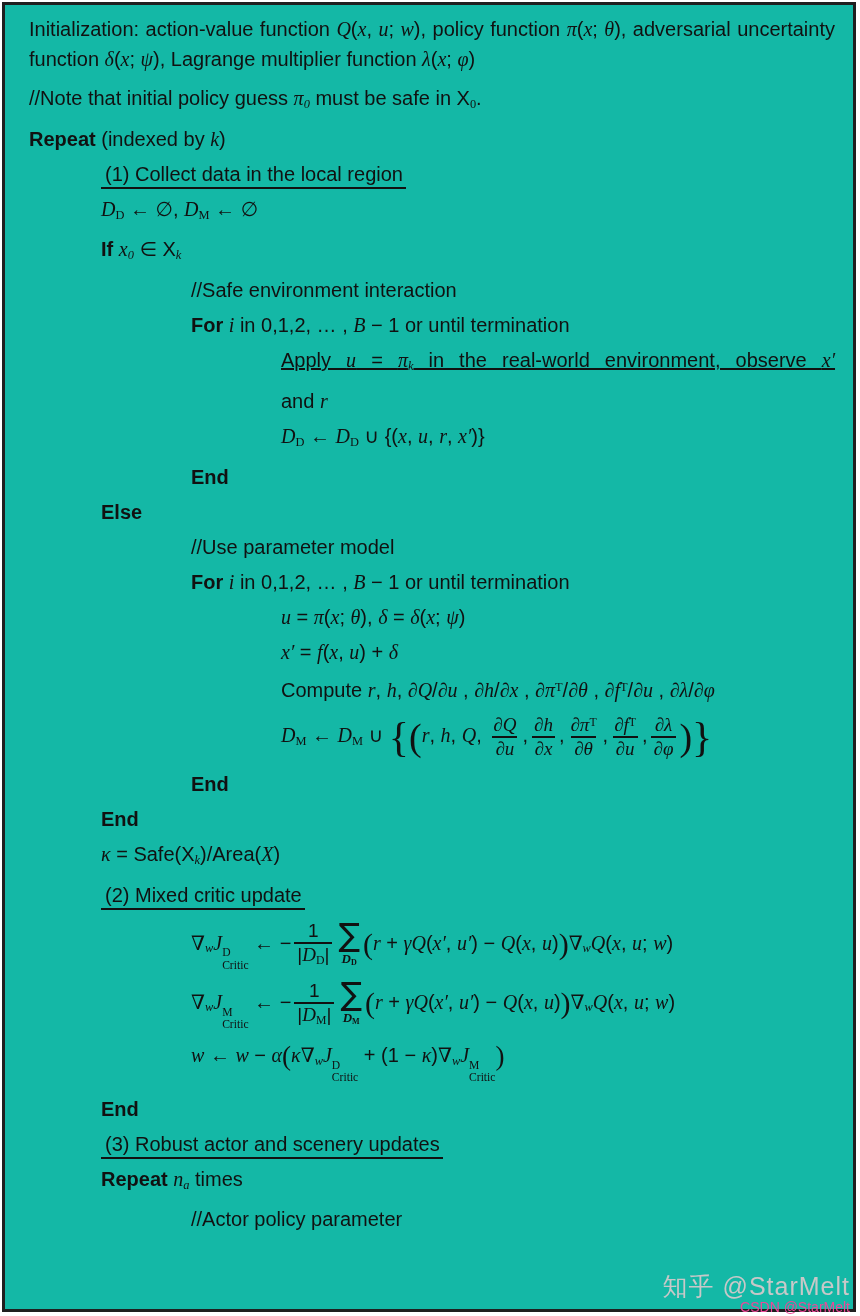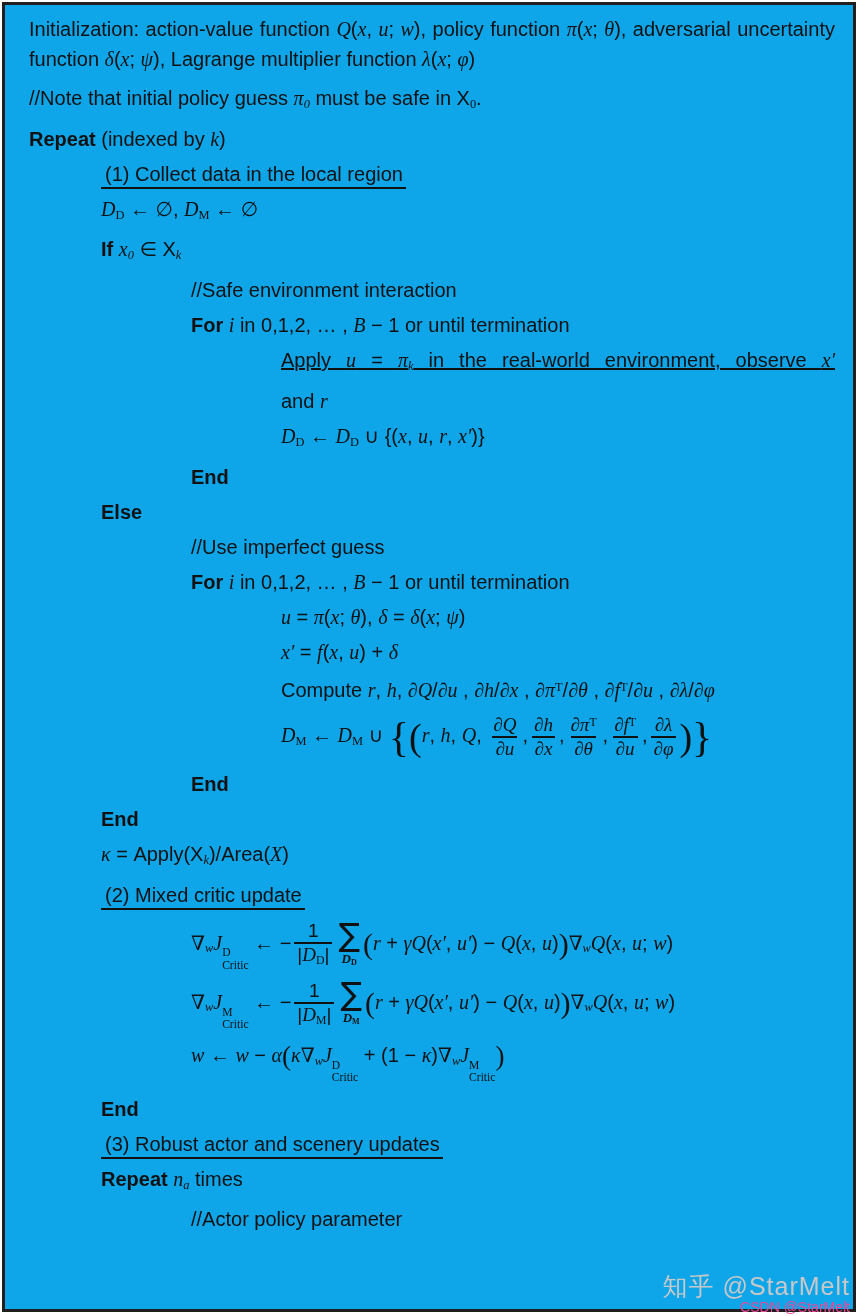--- a/index.html
+++ b/index.html
@@ -3,21 +3,21 @@
 <meta charset="utf-8">
 <style>
   html,body{margin:0;padding:0;}
   body{
     width:860px;height:1316px;position:relative;background:#ffffff;
     font-family:"Liberation Sans","DejaVu Sans",sans-serif;color:#111;
     overflow:hidden;
   }
   .box{
     position:absolute;left:2px;top:2px;width:848px;height:1304px;
-    border:3px solid #1f1f1f;background:#0ea5e9;overflow:hidden;
+    border:3px solid #1f1f1f;background:#14b8a6;overflow:hidden;
   }
   .content{
     padding:9px 18px 6px 24px;font-size:20px;
   }
   .line{line-height:35px;white-space:nowrap;}
   .para{line-height:30px;white-space:normal;text-align:justify;margin-bottom:7px;}
   .jforce{white-space:normal;text-align:justify;text-align-last:justify;text-decoration:underline;}
   .tall{margin:7px 0;}
   .ind0{padding-left:0;}
   .ind1{padding-left:72px;}
@@ -68,21 +68,21 @@
       <div class="line ind1"><span class="uline"><span class="t-r">(1) Collect data in the local region</span></span></div>
       <div class="line ind1"><span class="t-i">D</span><span class="t-sb">D</span><span class="t-r"> ← ∅, </span><span class="t-i">D</span><span class="t-sb">M</span><span class="t-r"> ← ∅</span></div>
       <div class="line ind1"><span class="t-b">If </span><span class="t-i">x</span><span class="t-si">0</span><span class="t-r"> ∈ X</span><span class="t-si">k</span></div>
       <div class="line ind2"><span class="t-r">//Safe environment interaction</span></div>
       <div class="line ind2"><span class="t-b">For </span><span class="t-i">i</span><span class="t-r"> in 0,1,2, … , </span><span class="t-i">B</span><span class="t-r"> − 1 or until termination</span></div>
       <div class="line ind3 jforce"><span class="t-r">Apply </span><span class="t-i">u</span><span class="t-r"> = </span><span class="t-i">π</span><span class="t-si">k</span><span class="t-r"> in the real-world environment, observe </span><span class="t-i">x′</span></div>
       <div class="line ind3"><span class="t-r">and </span><span class="t-i">r</span></div>
       <div class="line ind3"><span class="t-i">D</span><span class="t-sb">D</span><span class="t-r"> ← </span><span class="t-i">D</span><span class="t-sb">D</span><span class="t-r"> ∪ {(</span><span class="t-i">x</span><span class="t-r">, </span><span class="t-i">u</span><span class="t-r">, </span><span class="t-i">r</span><span class="t-r">, </span><span class="t-i">x′</span><span class="t-r">)}</span></div>
       <div class="line ind2"><span class="t-b">End</span></div>
       <div class="line ind1"><span class="t-b">Else</span></div>
-      <div class="line ind2"><span class="t-r">//Use imperfect guess</span></div>
+      <div class="line ind2"><span class="t-r">//Use parameter model</span></div>
       <div class="line ind2"><span class="t-b">For </span><span class="t-i">i</span><span class="t-r"> in 0,1,2, … , </span><span class="t-i">B</span><span class="t-r"> − 1 or until termination</span></div>
       <div class="line ind3"><span class="t-i">u</span><span class="t-r"> = </span><span class="t-i">π</span><span class="t-r">(</span><span class="t-i">x</span><span class="t-r">; </span><span class="t-i">θ</span><span class="t-r">), </span><span class="t-i">δ</span><span class="t-r"> = </span><span class="t-i">δ</span><span class="t-r">(</span><span class="t-i">x</span><span class="t-r">; </span><span class="t-i">ψ</span><span class="t-r">)</span></div>
       <div class="line ind3"><span class="t-i">x′</span><span class="t-r"> = </span><span class="t-i">f</span><span class="t-r">(</span><span class="t-i">x</span><span class="t-r">, </span><span class="t-i">u</span><span class="t-r">) + </span><span class="t-i">δ</span></div>
       <div class="line ind3"><span class="t-r">Compute </span><span class="t-i">r</span><span class="t-r">, </span><span class="t-i">h</span><span class="t-r">, </span><span class="t-i">∂Q</span><span class="t-r">/</span><span class="t-i">∂u</span><span class="t-r"> , </span><span class="t-i">∂h</span><span class="t-r">/</span><span class="t-i">∂x</span><span class="t-r"> , </span><span class="t-i">∂π</span><span class="t-sp">T</span><span class="t-r">/</span><span class="t-i">∂θ</span><span class="t-r"> , </span><span class="t-i">∂f</span><span class="t-sp">T</span><span class="t-r">/</span><span class="t-i">∂u</span><span class="t-r"> , </span><span class="t-i">∂λ</span><span class="t-r">/</span><span class="t-i">∂φ</span></div>
       <div class="line ind3 tall"><span class="t-i">D</span><span class="t-sb">M</span><span class="t-r"> ← </span><span class="t-i">D</span><span class="t-sb">M</span><span class="t-r"> ∪ </span><span class="bigd" style="font-size: 2.1em;">{</span><span class="bigd" style="font-size: 1.9em;">(</span><span class="t-i">r</span><span class="t-r">, </span><span class="t-i">h</span><span class="t-r">, </span><span class="t-i">Q</span><span class="t-r">, </span><span class="frac">
           <span class="num"><span class="t-i">∂Q</span></span>
           <span class="den"><span class="t-i">∂u</span></span>
         </span><span class="t-r">,</span><span class="frac">
           <span class="num"><span class="t-i">∂h</span></span>
           <span class="den"><span class="t-i">∂x</span></span>
@@ -91,21 +91,21 @@
           <span class="den"><span class="t-i">∂θ</span></span>
         </span><span class="t-r">,</span><span class="frac">
           <span class="num"><span class="t-i">∂f</span><span class="t-sp">T</span></span>
           <span class="den"><span class="t-i">∂u</span></span>
         </span><span class="t-r">,</span><span class="frac">
           <span class="num"><span class="t-i">∂λ</span></span>
           <span class="den"><span class="t-i">∂φ</span></span>
         </span><span class="bigd" style="font-size: 1.9em;">)</span><span class="bigd" style="font-size: 2.1em;">}</span></div>
       <div class="line ind2"><span class="t-b">End</span></div>
       <div class="line ind1"><span class="t-b">End</span></div>
-      <div class="line ind1"><span class="t-i">κ</span><span class="t-r"> = Apply(X</span><span class="t-si">k</span><span class="t-r">)/Area(</span><span class="t-i">X</span><span class="t-r">)</span></div>
+      <div class="line ind1"><span class="t-i">κ</span><span class="t-r"> = Safe(X</span><span class="t-si">k</span><span class="t-r">)/Area(</span><span class="t-i">X</span><span class="t-r">)</span></div>
       <div class="line ind1"><span class="uline"><span class="t-r">(2) Mixed critic update</span></span></div>
       <div class="line ind2 tall"><span class="t-i">∇</span><span class="t-si">w</span><span class="t-i">J</span><span class="t-ss">
           <span>D</span>
           <span>Critic</span>
         </span><span class="t-r"> ← −</span><span class="frac">
           <span class="num"><span class="t-r">1</span></span>
           <span class="den"><span class="t-r">|</span><span class="t-i">D</span><span class="t-sb">D</span><span class="t-r">|</span></span>
         </span><span class="sum">
           <span class="sig">∑</span>
           <span class="lim"><span class="t-i">D</span><span class="t-sb">D</span></span>

